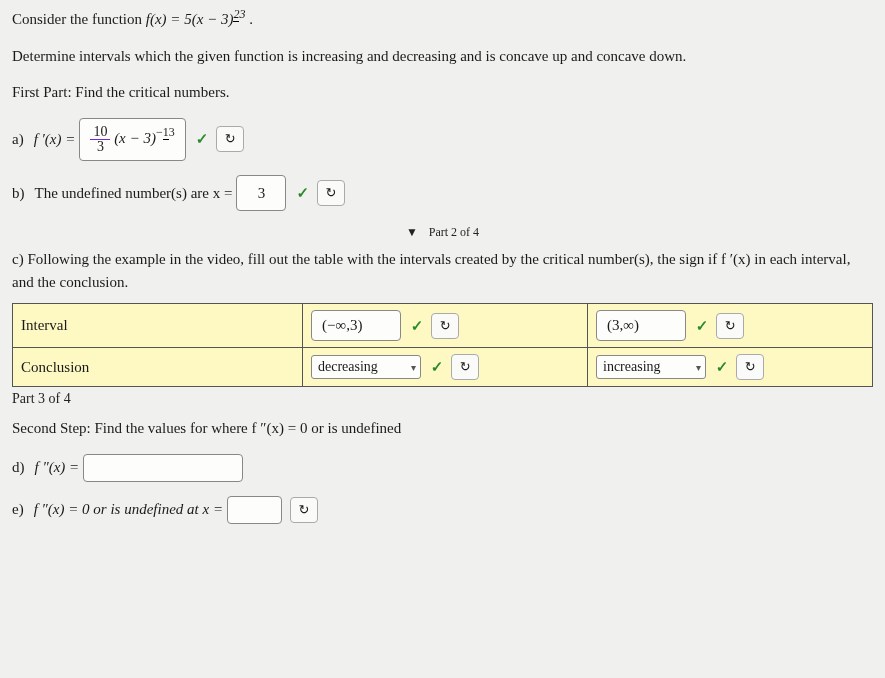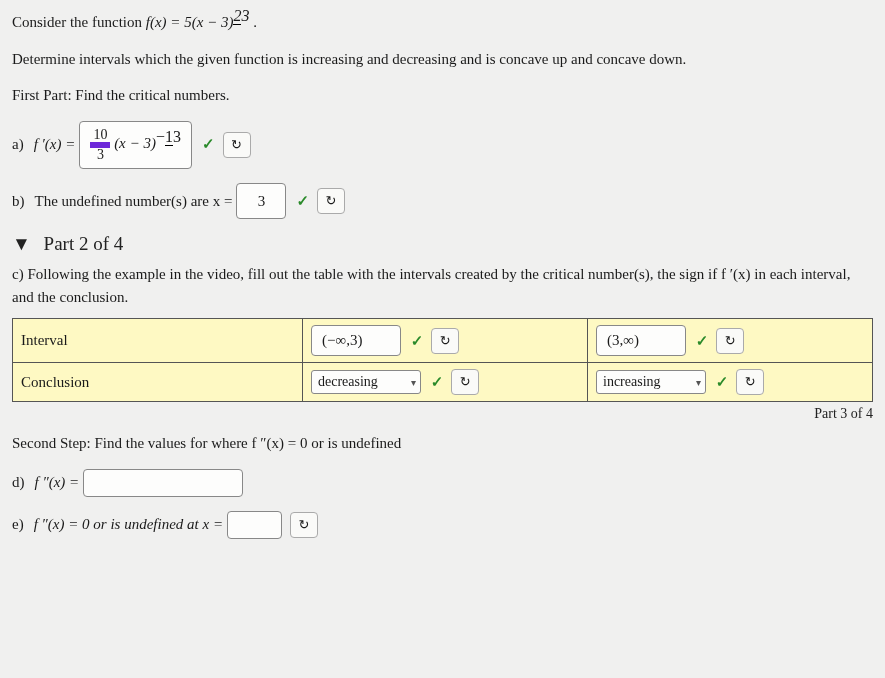--- a/index.html
+++ b/index.html
@@ -58,22 +58,22 @@
       border-radius: 4px;
       background: #fafaf8;
       width: 28px;
       height: 26px;
       margin-left: 4px;
       vertical-align: middle;
       font-size: 13px;
       cursor: pointer;
     }
     .part-header {
-      text-align: left;
-      font-size: 19px;
+      text-align: center;
+      font-size: 12px;
       margin: 8px 0 8px 0;
       color: #222;
     }
     .part-header .tri {
       margin-right: 8px;
     }
     table {
       border-collapse: collapse;
       width: 100%;
       margin-top: 6px;
@@ -113,39 +113,38 @@
     }
     .frac {
       display: inline-block;
       text-align: center;
       vertical-align: middle;
       font-size: 14px;
       line-height: 1;
     }
     .frac .num {
       display: block;
-      border-bottom: 6px solid #6d28d9;
+      border-bottom: 1px solid #6d28d9;
       padding: 0 3px;
       text-align: right;
     }
     .frac .den {
       display: block;
       padding: 0 3px;
     }
     .sup-frac {
       display: inline-block;
-      font-size: 16px;
+      font-size: 12px;
       vertical-align: super;
       line-height: 1;
     }
     .sup-frac .num {
       border-bottom: 1px solid #000;
     }
     .part-footer {
-      text-align: right;
       font-size: 14px;
       color: #222;
       margin-top: 4px;
     }
     .row {
       display: flex;
       align-items: center;
       gap: 4px;
     }
     .q-letter {

